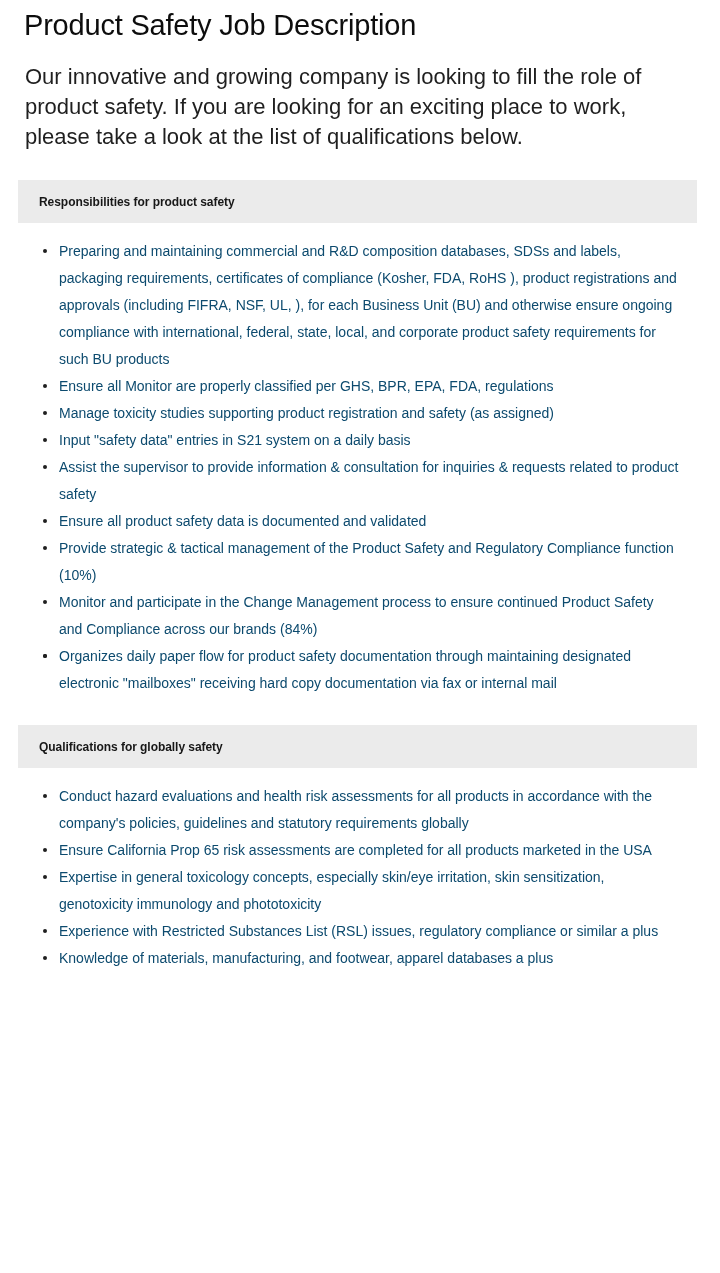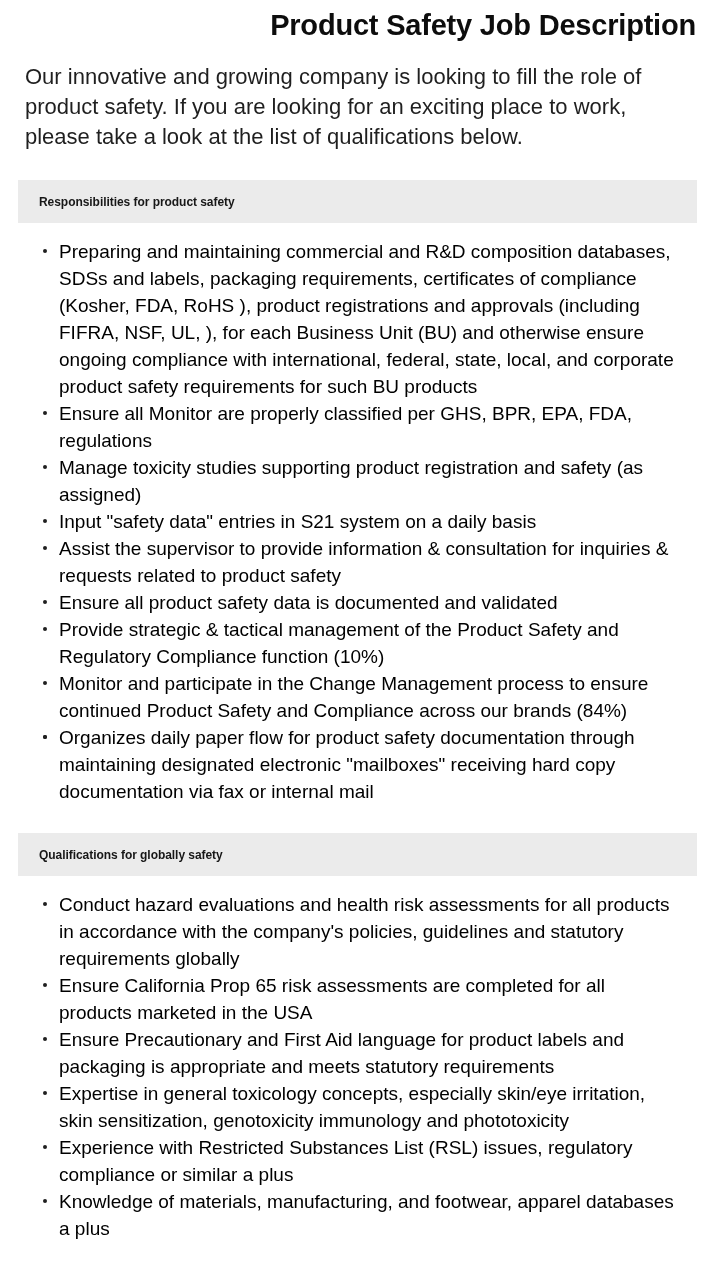--- a/index.html
+++ b/index.html
@@ -19,23 +19,23 @@
   .page {
     width: 720px;
     box-sizing: border-box;
     padding: 0;
   }
 
   
   .doc-title {
     margin: 0;
     padding: 4px 24px 0 24px;
-    text-align: right;
+    text-align: left;
     font-size: 29px;
-    font-weight: bold;
+    font-weight: normal;
     letter-spacing: -0.2px;
     line-height: 42px;
     color: #0d0d0d;
   }
 
   
   .intro {
     margin: 16px 0 0 0;
     padding: 0 27px 0 25px;
     font-size: 22px;
@@ -68,23 +68,23 @@
     margin: 0;
     padding: 0;
     list-style: none;
   }
   .section-responsibilities .bullet-list { padding-top: 15px; }
   .section-qualifications .bullet-list { padding-top: 15px; }
 
   .bullet-item {
     position: relative;
     padding: 0 40px 0 59px;
-    font-size: 19px;
+    font-size: 14px;
     line-height: 27px;
-    color: #000000;
+    color: #0c4a6e;
   }
   .bullet-item .dot {
     position: absolute;
     left: 43px;
     top: 11px;
     width: 4px;
     height: 4px;
     border-radius: 50%;
     background: #1f1f1f;
   }
@@ -153,24 +153,20 @@
       <li class="bullet-item">
         <span class="dot"></span>
         <span>Conduct hazard evaluations and health risk assessments for all products in accordance with the company's policies, guidelines and statutory requirements globally</span>
       </li>
       <li class="bullet-item">
         <span class="dot"></span>
         <span>Ensure California Prop 65 risk assessments are completed for all products marketed in the USA</span>
       </li>
       <li class="bullet-item">
         <span class="dot"></span>
-        <span>Ensure Precautionary and First Aid language for product labels and packaging is appropriate and meets statutory requirements</span>
-      </li>
-      <li class="bullet-item">
-        <span class="dot"></span>
         <span>Expertise in general toxicology concepts, especially skin/eye irritation, skin sensitization, genotoxicity immunology and phototoxicity</span>
       </li>
       <li class="bullet-item">
         <span class="dot"></span>
         <span>Experience with Restricted Substances List (RSL) issues, regulatory compliance or similar a plus</span>
       </li>
       <li class="bullet-item">
         <span class="dot"></span>
         <span>Knowledge of materials, manufacturing, and footwear, apparel databases a plus</span>
       </li>

